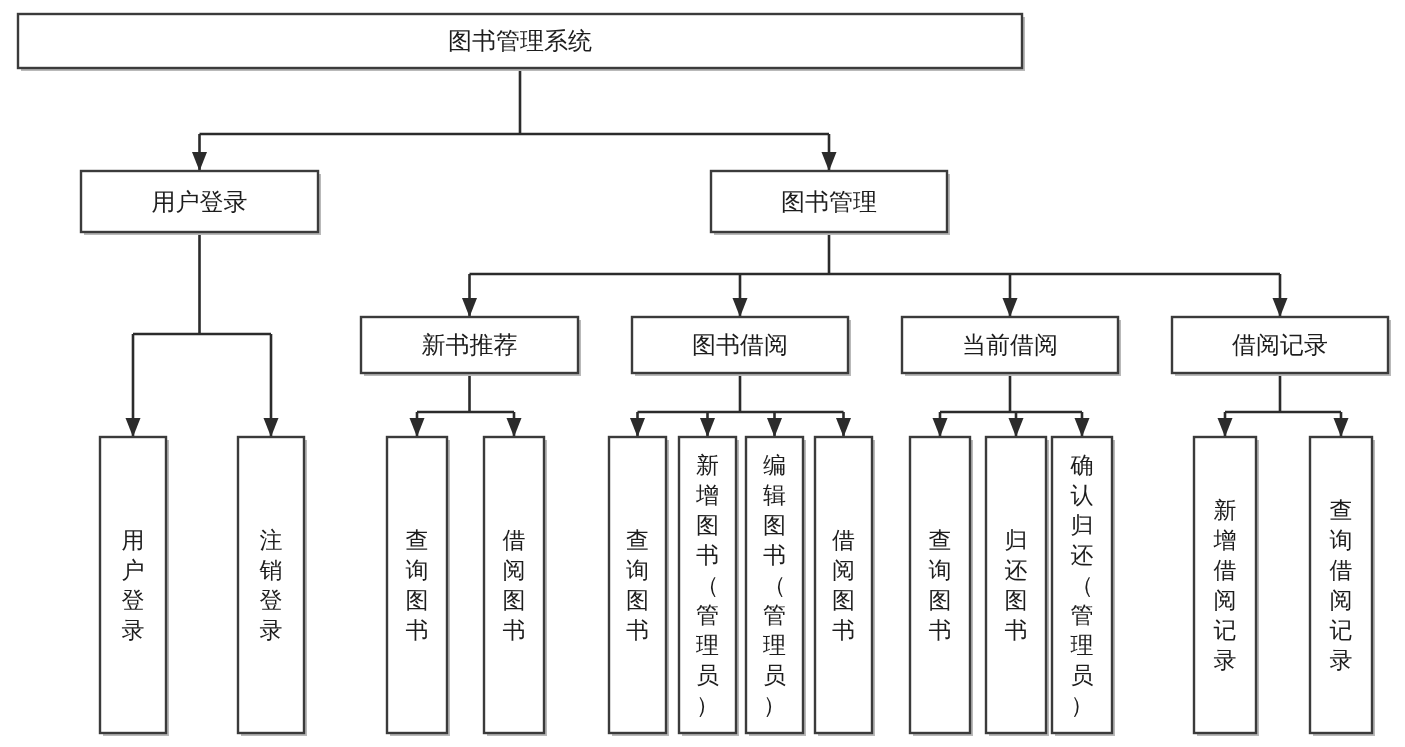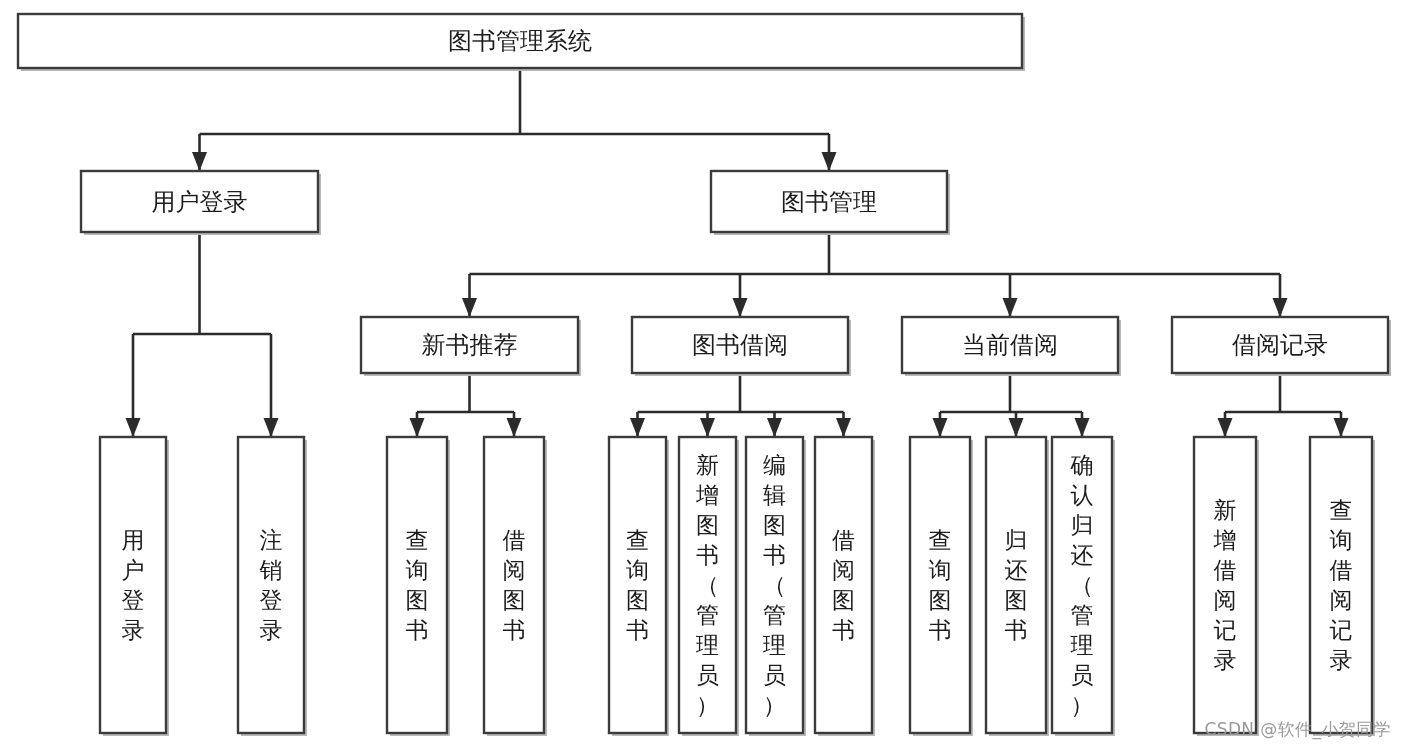--- a/index.html
+++ b/index.html
@@ -225,14 +225,13 @@
           <rect x="1194" y="437" width="62" height="296" class="node-box"></rect>
           <text x="1225" class="node-label-v" y="518.4"><tspan x="1225" dy="0">新</tspan><tspan x="1225" dy="30">增</tspan><tspan x="1225" dy="30">借</tspan><tspan x="1225" dy="30">阅</tspan><tspan x="1225" dy="30">记</tspan><tspan x="1225" dy="30">录</tspan></text>
         </g>
         <g>
           <rect x="1313" y="440" width="62" height="296" class="node-shadow"></rect>
           <rect x="1310" y="437" width="62" height="296" class="node-box"></rect>
           <text x="1341" class="node-label-v" y="518.4"><tspan x="1341" dy="0">查</tspan><tspan x="1341" dy="30">询</tspan><tspan x="1341" dy="30">借</tspan><tspan x="1341" dy="30">阅</tspan><tspan x="1341" dy="30">记</tspan><tspan x="1341" dy="30">录</tspan></text>
         </g>
       </g>
   </svg>
-  <div class="watermark">CSDN @软件_小贺同学</div>
 </div>
 
 </body></html>

